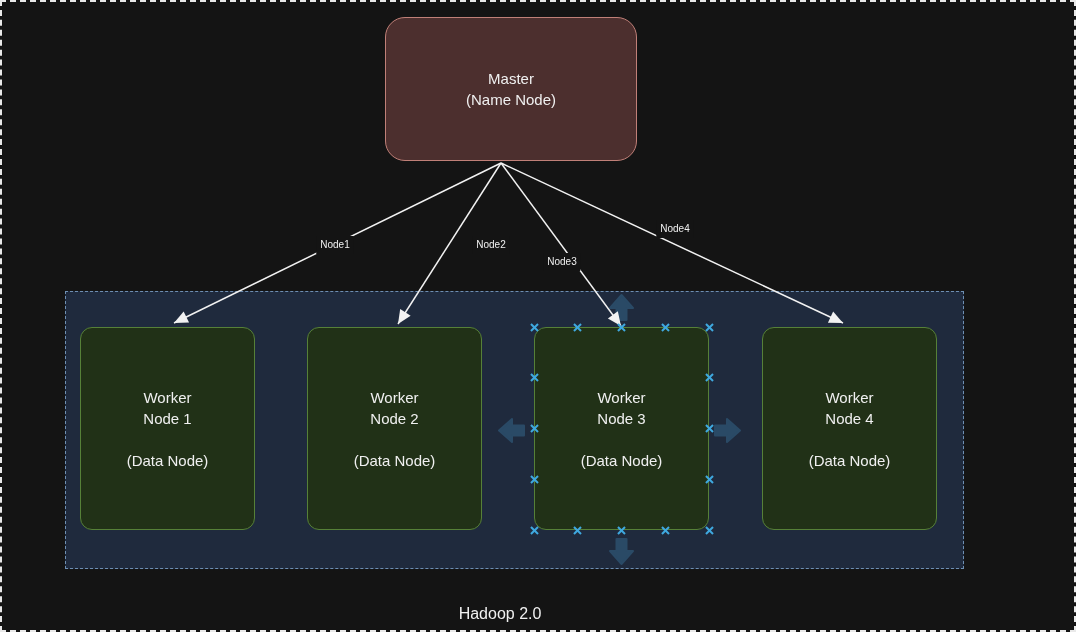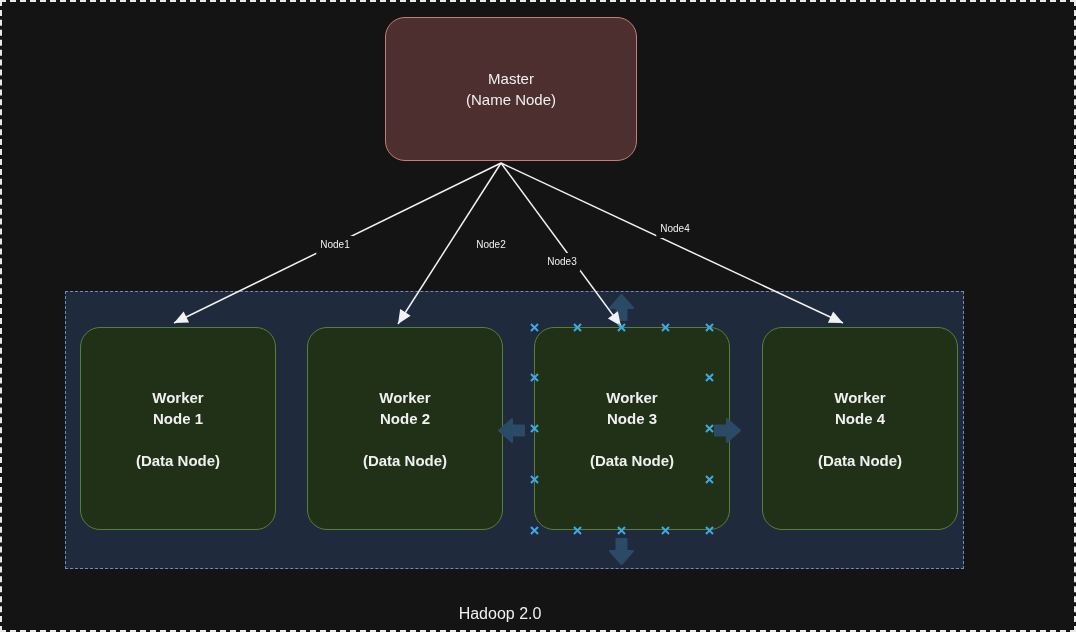--- a/index.html
+++ b/index.html
@@ -42,27 +42,26 @@
   .container-box {
     position: absolute;
     left: 63px; top: 289px;
     width: 899px; height: 278px;
     background: var(--container-fill, #1f2a3d);
     border: 1.5px dashed var(--container-stroke, #6e8fb3);
     z-index: 1;
   }
 
   .worker {
-    width: 196px; height: 203px;
+    width: 175px; height: 203px;
     top: 325px;
     background: var(--worker-fill, #213117);
     border: 1.5px solid var(--worker-stroke, #568038);
-    border-radius: 20px;
+    border-radius: 12px;
     z-index: 2;
-    font-weight: bold;
   }
   .w1 { left: 78px; }
   .w2 { left: 305px; }
   .w3 { left: 532px; }
   .w4 { left: 760px; }
 
   .overlay {
     position: absolute;
     left: 0; top: 0;
     width: 1076px; height: 632px;

